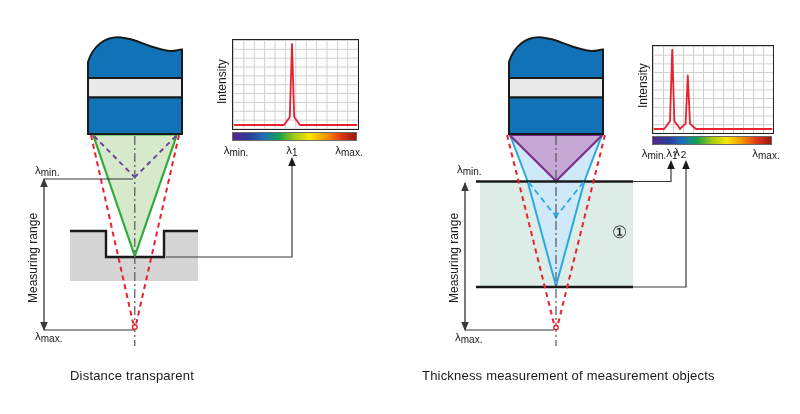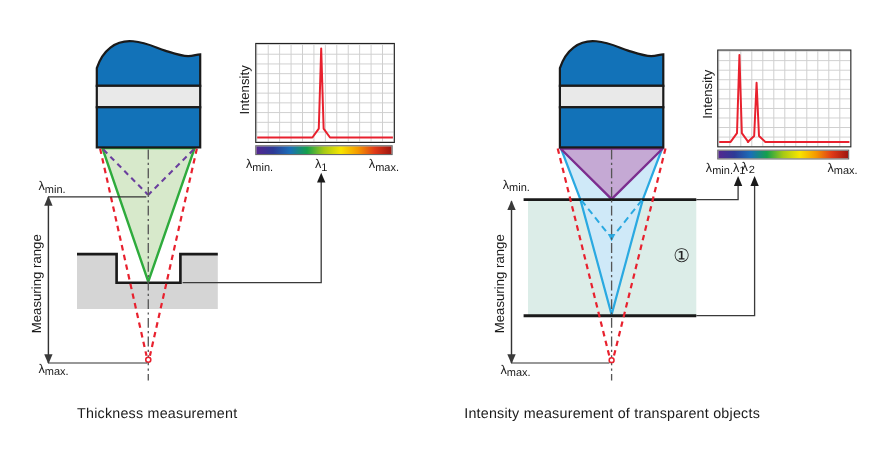--- a/index.html
+++ b/index.html
@@ -149,21 +149,21 @@
   <span class="lbl vlabel" style="left:637px;top:108px;">Intensity</span>
 
   <span class="lbl lambda center" style="left:654px;top:147px;"><span>λ</span><span class="sub">min.</span></span>
   <span class="lbl lambda center" style="left:672px;top:147px;"><span>λ</span><span class="sub">1</span></span>
   <span class="lbl lambda center" style="left:680px;top:147px;font-family:Liberation Mono, monospace;"><span>λ</span><span class="sub">2</span></span>
   <span class="lbl lambda center" style="left:766px;top:147px;"><span>λ</span><span class="sub">max.</span></span>
 
   <span class="lbl lambda" style="left:35px;top:164px;"><span>λ</span><span class="sub">min.</span></span>
   <span class="lbl lambda" style="left:35px;top:330px;"><span>λ</span><span class="sub">max.</span></span>
   <span class="lbl vlabel" style="left:27px;top:303px;">Measuring range</span>
-  <span class="lbl caption" style="left:70px;top:369px;">Thickness measurement</span>
+  <span class="lbl caption" style="left:70px;top:369px;">Distance transparent</span>
 
   <span class="lbl lambda" style="left:457px;top:163px;"><span>λ</span><span class="sub">min.</span></span>
   <span class="lbl lambda" style="left:455px;top:331px;"><span>λ</span><span class="sub">max.</span></span>
   <span class="lbl vlabel" style="left:448px;top:303px;">Measuring range</span>
   <span class="lbl marker1" style="left:612px;top:224px;">①</span>
-  <span class="lbl caption" style="left:422px;top:369px;">Intensity measurement of transparent objects</span>
+  <span class="lbl caption" style="left:422px;top:369px;">Thickness measurement of measurement objects</span>
 
 </div>
 
 </body></html>

